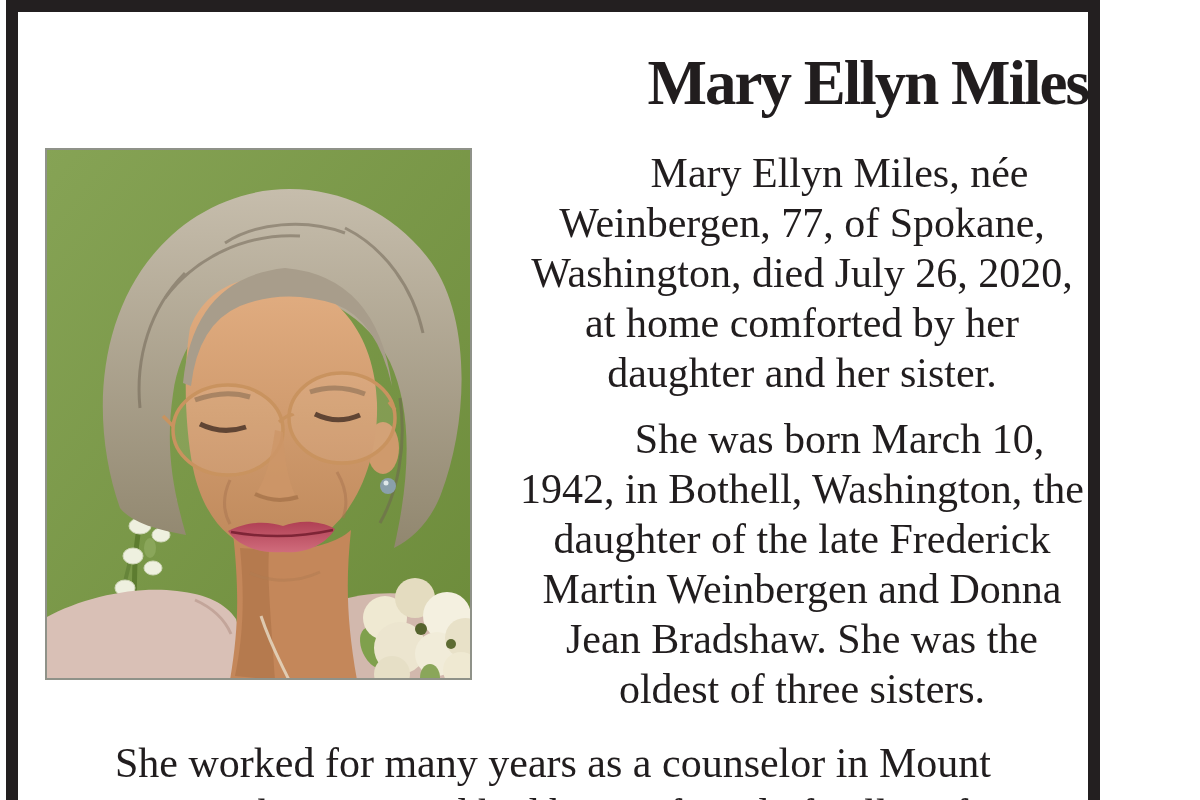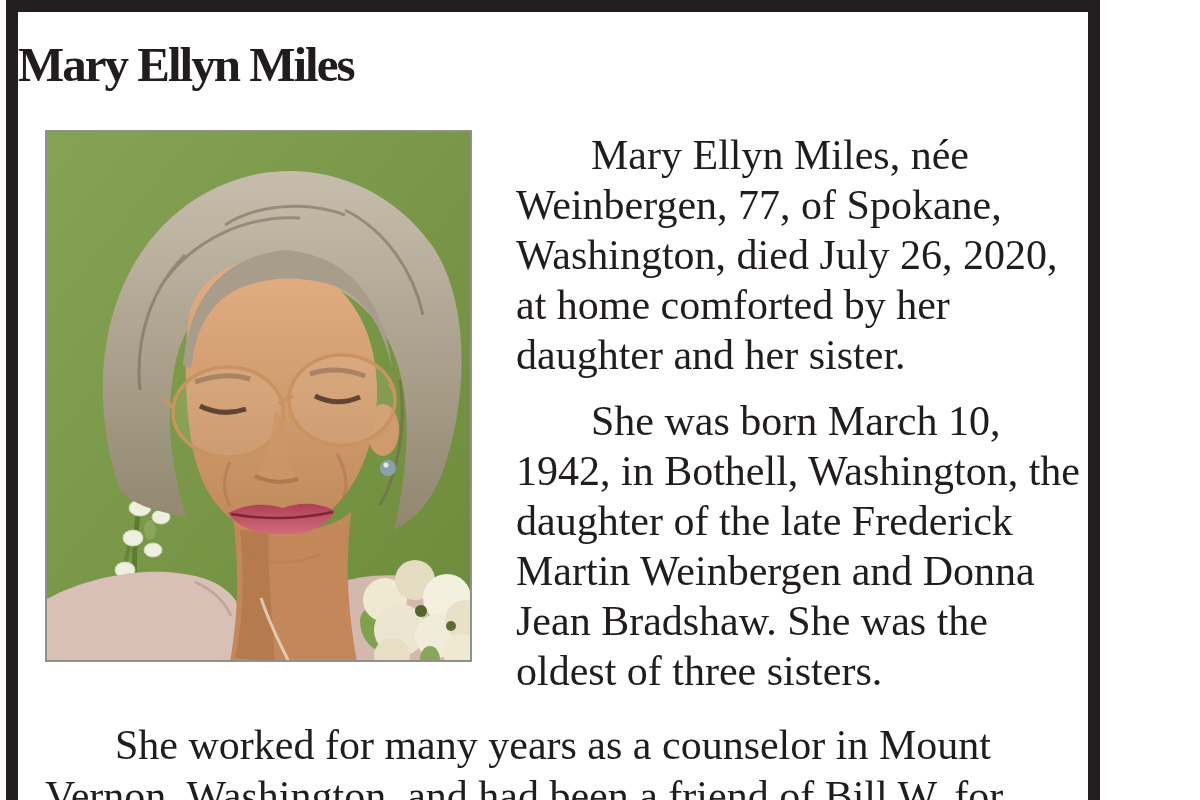--- a/index.html
+++ b/index.html
@@ -11,31 +11,32 @@
   }
   .clipping{
     position:absolute;left:6px;top:0;
     width:1070px;height:800px;
     background:var(--paper,#ffffff);
     border:12px solid var(--frame,#231f20);
     border-bottom:none;
     box-sizing:content-box;
   }
   .title{
-    margin:14px 0 0 0;
-    text-align:left;
-    font-size:49px;
+    margin:32px 0 0 0;
+    text-align:right;
+    font-size:63px;
     line-height:78px;
     font-weight:700;
     letter-spacing:-2px;
     color:var(--ink,#211d1e);
   }
   .row{
     display:flex;
     margin:26px 0 0 27px;
+    text-align:center;
   }
   .photo{
     width:427px;height:532px;flex:none;display:block;
   }
   .col{
     margin-left:44px;
     width:590px;
   }
   .para{
     margin:0;

